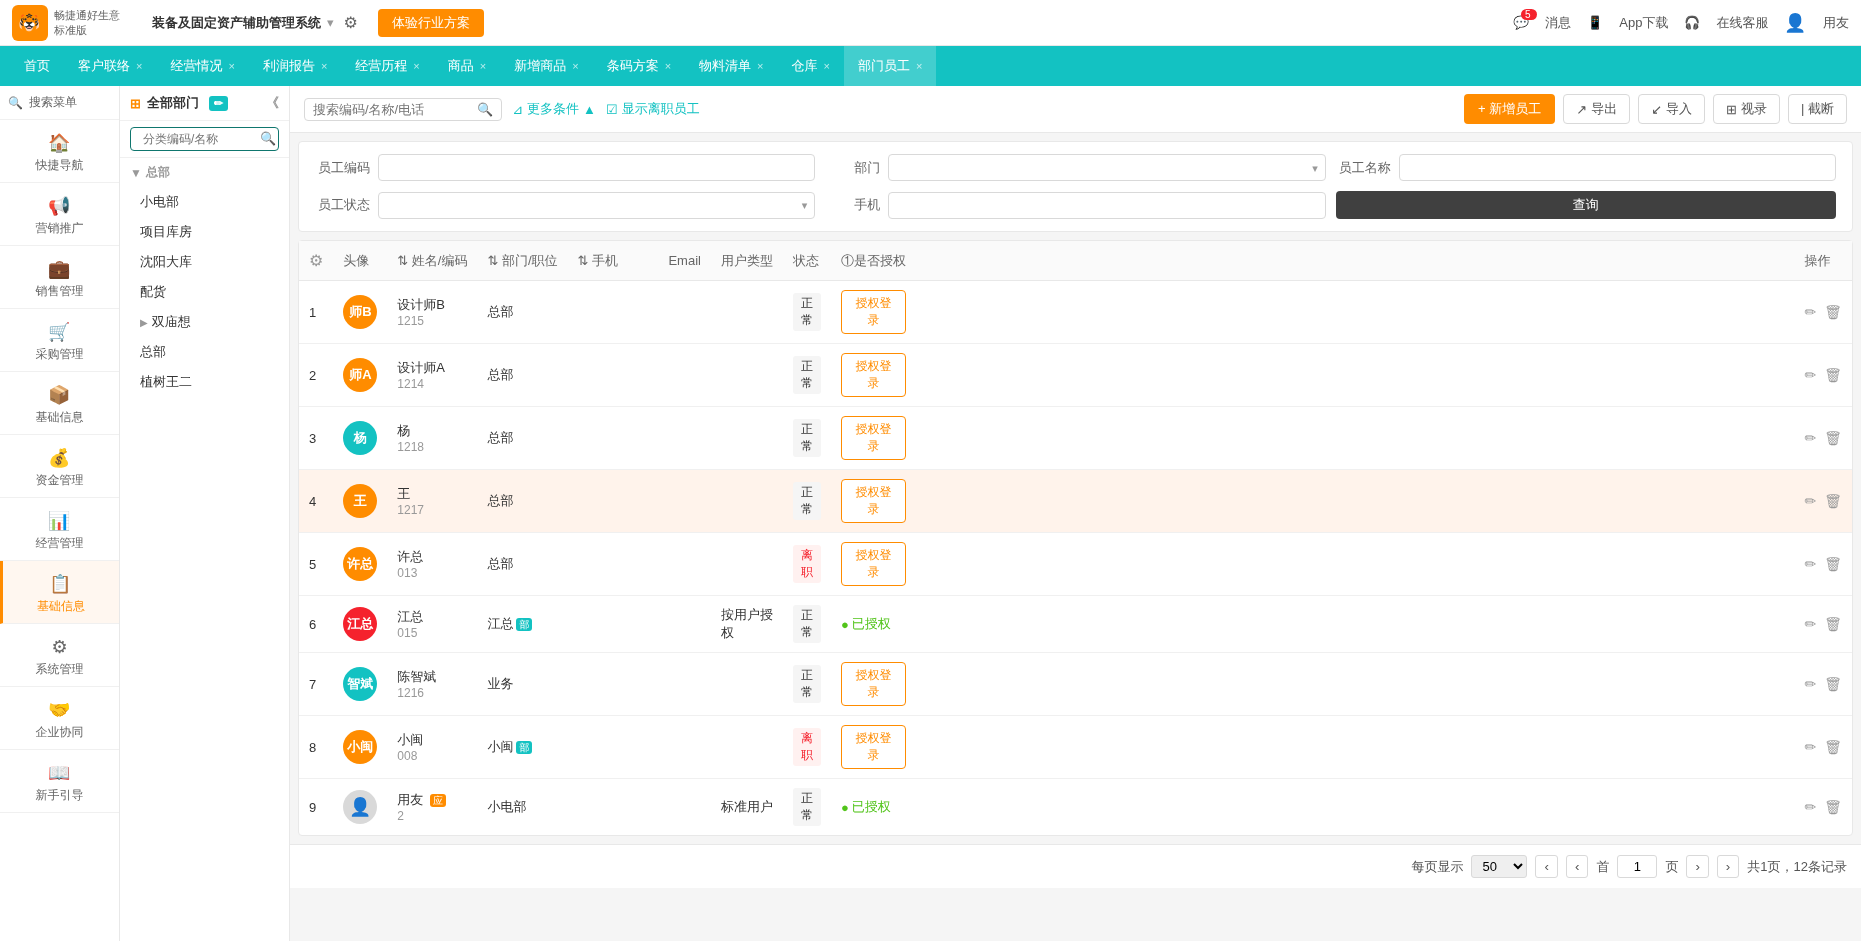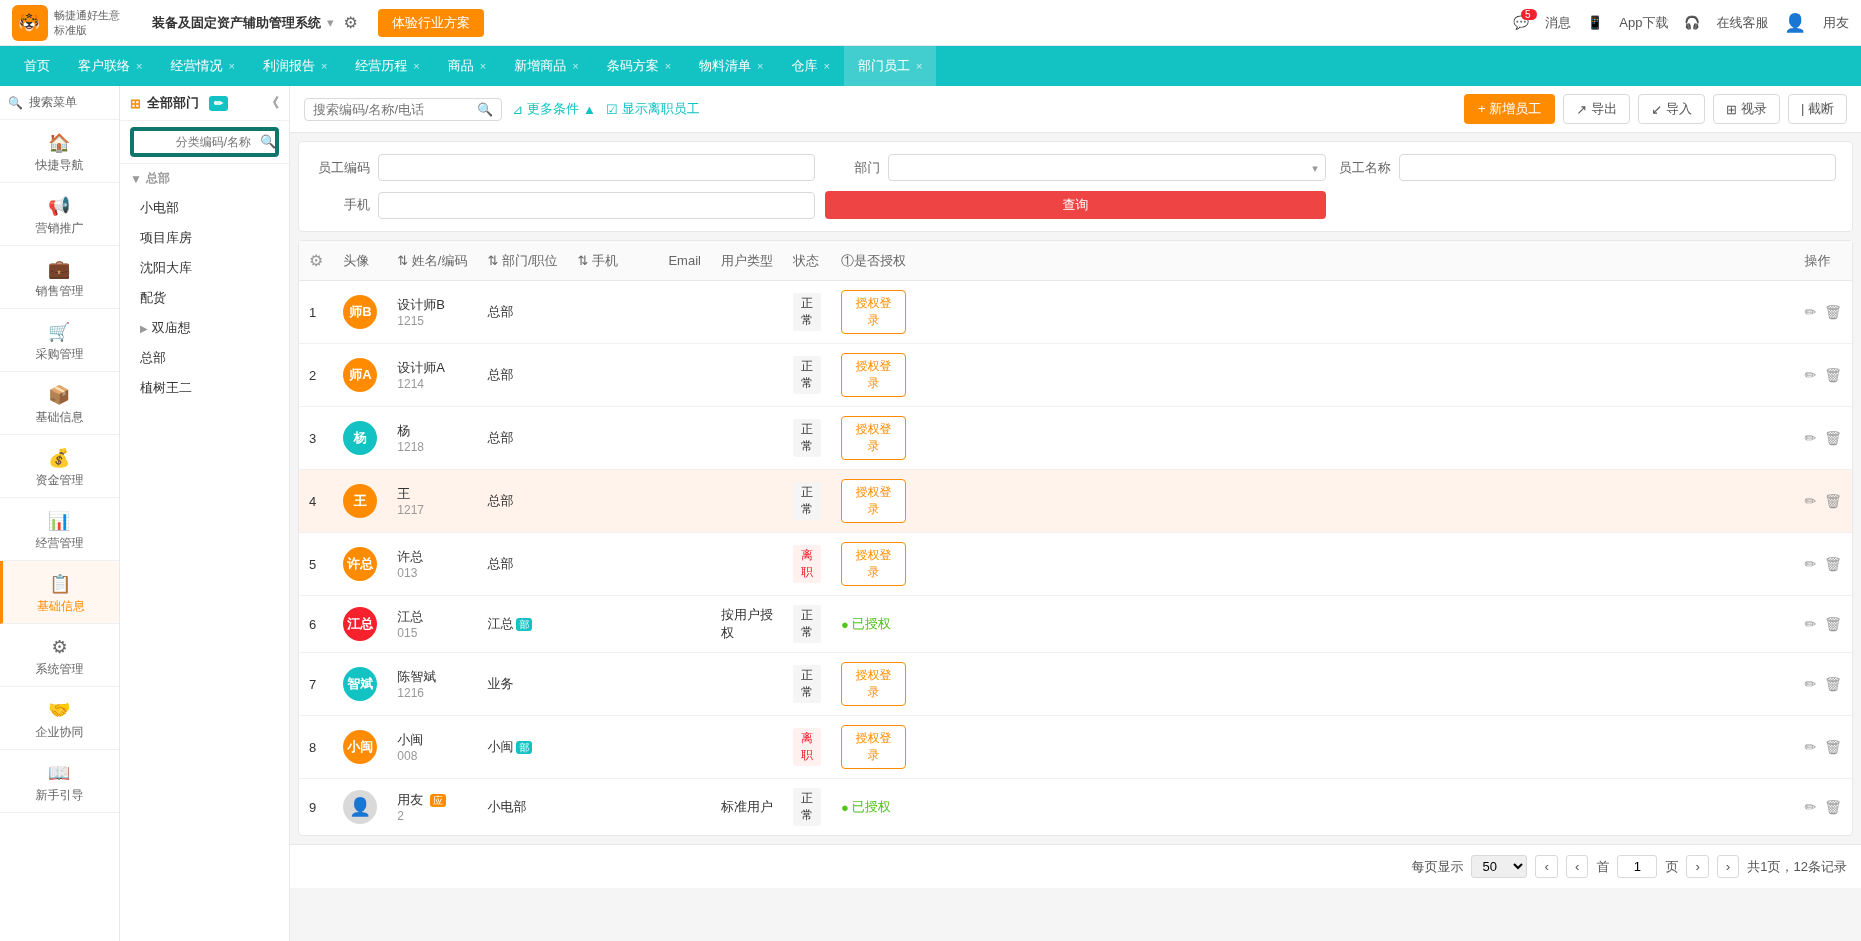--- a/index.html
+++ b/index.html
@@ -53,21 +53,21 @@
     .tree-panel {
       width: 170px; background: #fff; border-right: 1px solid #e8e8e8;
       flex-shrink: 0; overflow-y: auto;
     }
     .tree-header {
       display: flex; align-items: center; padding: 8px 10px;
       border-bottom: 1px solid #f0f0f0; font-size: 13px; font-weight: bold;
       gap: 6px;
     }
     .tree-search { padding: 6px 10px; border-bottom: 1px solid #f0f0f0; }
-    .tree-search input { width: 100%; border: 4px solid #0f766e; border-radius: 4px; padding: 4px 24px; font-size: 12px; outline: none; text-align: right; }
+    .tree-search input { width: 100%; border: 1px solid #0f766e; border-radius: 4px; padding: 4px 12px; font-size: 12px; outline: none; }
     .tree-node { padding: 6px 10px 6px 20px; cursor: pointer; font-size: 13px; color: #333; display: flex; align-items: center; gap: 4px; }
     .tree-group-header { padding: 6px 10px; font-size: 12px; color: #999; font-weight: bold; display: flex; align-items: center; gap: 4px; }
 
     
     .main { flex: 1; overflow-y: auto; background: #f5f5f5; }
 
     
     .toolbar {
       background: #fff; border-bottom: 1px solid #e8e8e8;
       padding: 8px 14px; display: flex; align-items: center; gap: 10px; flex-wrap: wrap;
@@ -83,21 +83,21 @@
     
     .filter-form {
       background: #fff; padding: 12px 16px; border: 1px solid #e8e8e8;
       margin: 8px; border-radius: 4px; display: grid; grid-template-columns: 1fr 1fr 1fr; gap: 10px;
     }
     .form-row { display: flex; align-items: center; gap: 8px; }
     .form-label { color: #666; font-size: 13px; white-space: nowrap; min-width: 55px; text-align: right; }
     .form-input { flex: 1; border: 1px solid #d9d9d9; border-radius: 4px; padding: 5px 8px; font-size: 13px; outline: none; }
     .form-select { flex: 1; border: 1px solid #d9d9d9; border-radius: 4px; padding: 5px 8px; font-size: 13px; background: #fff; outline: none; appearance: none; }
     .form-actions { display: flex; flex-direction: column; gap: 4px; justify-content: center; }
-    .query-btn { background: #ef4444; color: #fff; border: none; border-radius: 4px; padding: 5px 20px; cursor: pointer; font-size: 13px; }
+    .query-btn { background: #404040; color: #fff; border: none; border-radius: 4px; padding: 5px 20px; cursor: pointer; font-size: 13px; }
     .reset-btn { background: #fff; color: #555; border: 1px solid #d9d9d9; border-radius: 4px; padding: 5px 20px; cursor: pointer; font-size: 13px; }
 
     
     .table-wrap { margin: 8px; background: #fff; border-radius: 4px; border: 1px solid #e8e8e8; }
     table { width: 100%; border-collapse: collapse; }
     thead tr { background: #fafafa; }
     th { padding: 10px 10px; font-size: 13px; color: #666; font-weight: normal; border-bottom: 1px solid #e8e8e8; text-align: left; white-space: nowrap; }
     td { padding: 9px 10px; font-size: 13px; color: #333; border-bottom: 1px solid #f0f0f0; vertical-align: middle; }
     tr:last-child td { border-bottom: none; }
     tr.highlighted td { background: #fff3eb; }
@@ -321,20 +321,26 @@
         <label class="form-label">部门</label>
         <div class="select-wrap">
           <select class="form-select"><option value=""></option></select>
         </div>
       </div>
       <div class="form-row">
         <label class="form-label">员工名称</label>
         <input type="text" class="form-input" style="">
       </div>
       <div class="form-row">
+        <label class="form-label">员工状态</label>
+        <div class="select-wrap">
+          <select class="form-select"><option value=""></option></select>
+        </div>
+      </div>
+      <div class="form-row">
         <label class="form-label">手机</label>
         <input type="text" class="form-input" style="">
       </div>
       <div class="form-actions">
         <button class="query-btn">查询</button>
       </div>
     </div>
 
     <div class="table-wrap">
       <table>

